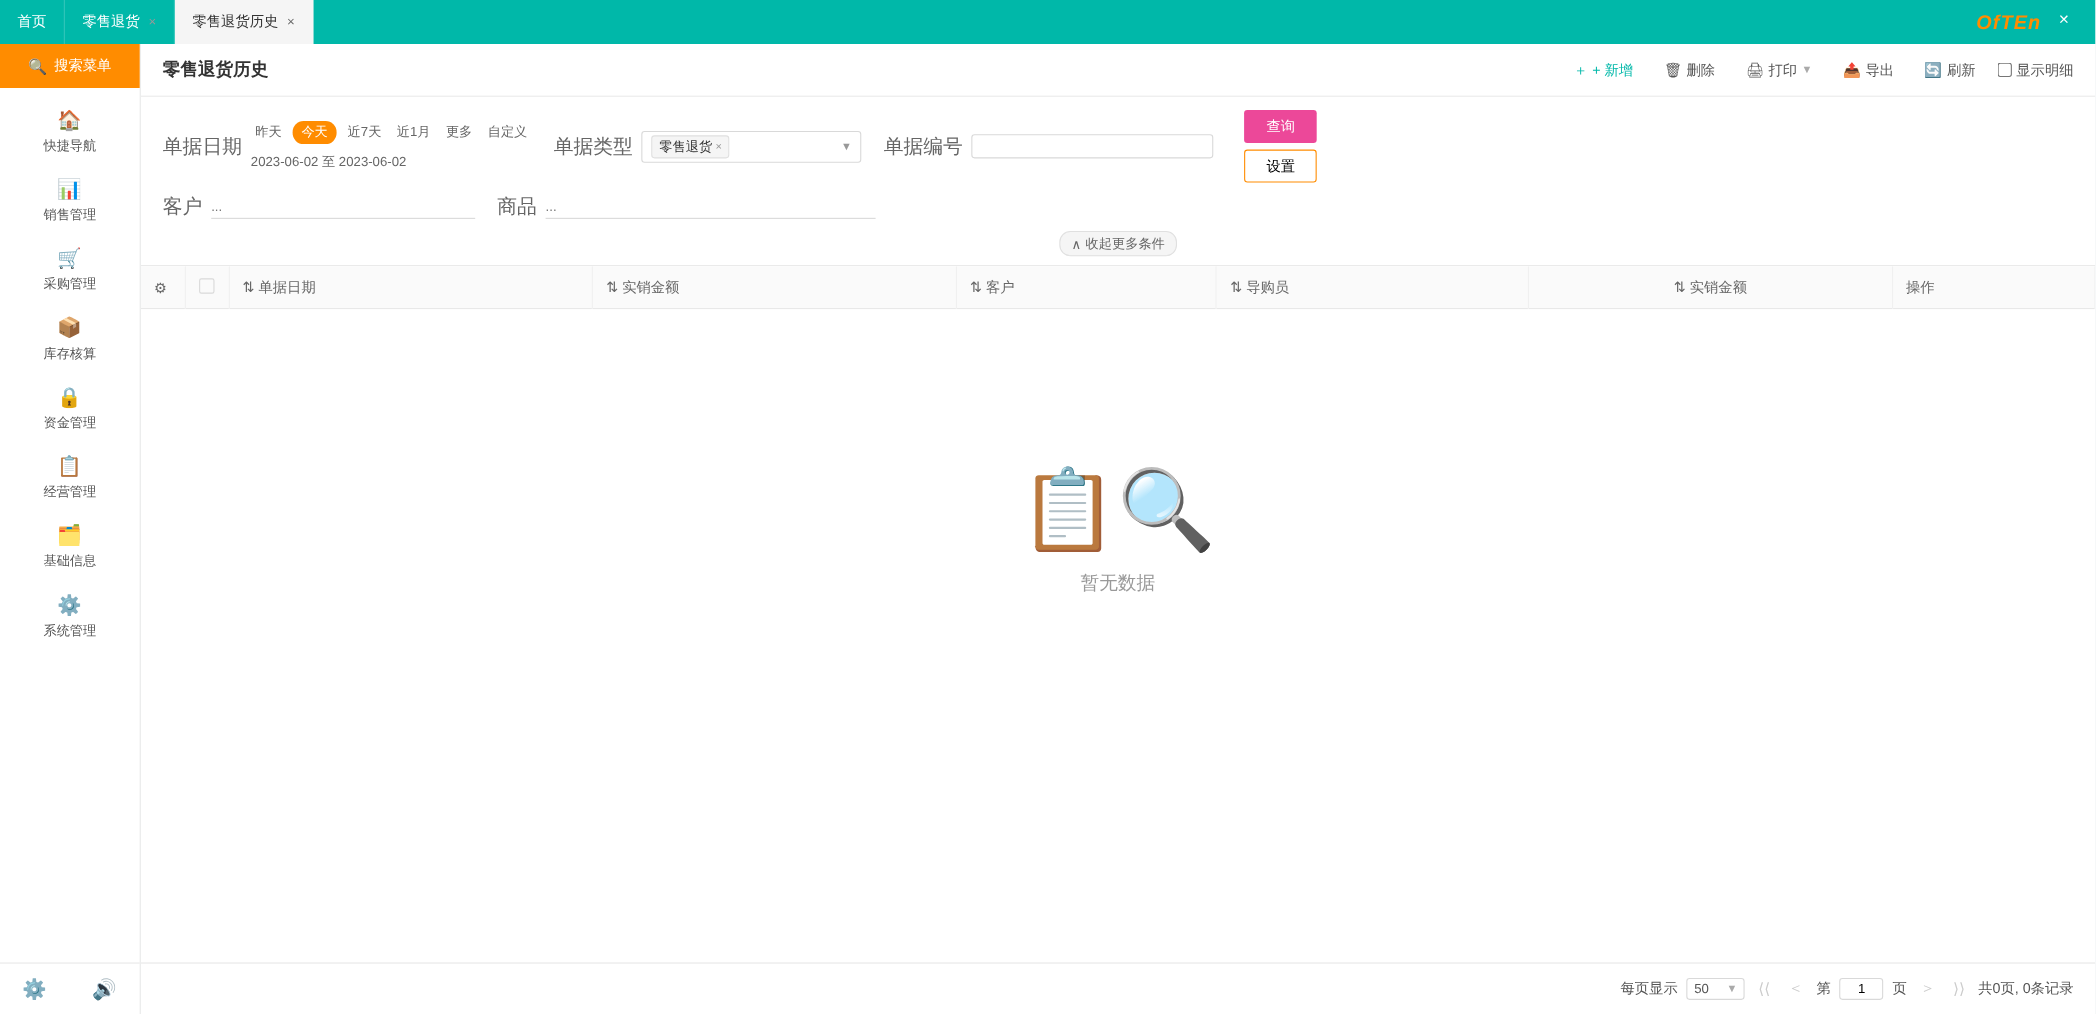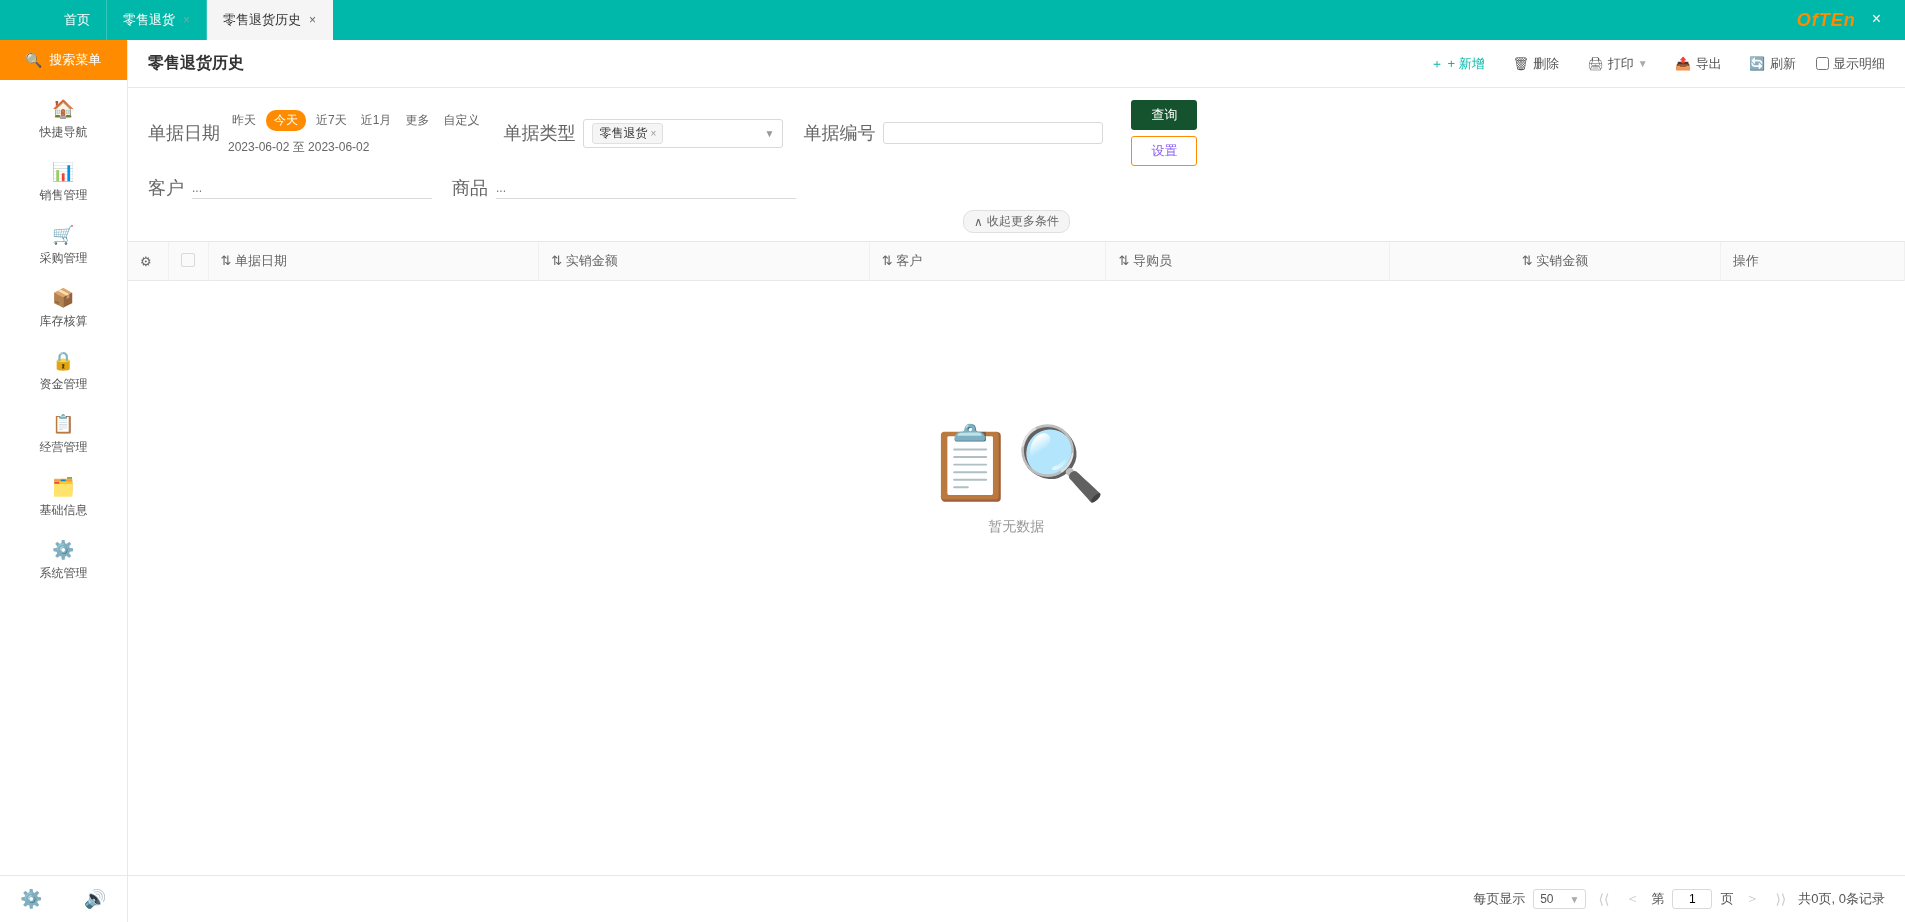--- a/index.html
+++ b/index.html
@@ -2,21 +2,21 @@
 <html><head>
   <meta charset="utf-8">
   <style>
     * { box-sizing: border-box; margin: 0; padding: 0; }
     body { font-family: "Microsoft YaHei", "PingFang SC", sans-serif; font-size: 13px; background: #f0f2f5; color: #333; display: flex; flex-direction: column; height: 922px; overflow: hidden; }
 
     
     .top-bar { background: #00b8a9; display: flex; align-items: center; height: 40px; padding: 0 0 0 0; flex-shrink: 0; }
     .top-bar-tabs { display: flex; align-items: stretch; flex: 1; height: 100%; }
     .top-tab { display: flex; align-items: center; padding: 0 16px; color: #fff; font-size: 13px; cursor: pointer; position: relative; border-right: 1px solid rgba(255,255,255,0.2); }
-    .top-tab.home { background: transparent; margin-left: 48px; }
+    .top-tab.home { background: transparent; }
     .top-tab.active { background: #f5f5f5; color: #333; }
     .top-tab .tab-close { margin-left: 8px; font-size: 12px; color: #999; cursor: pointer; }
     .top-tab.active .tab-close { color: #666; }
     .top-bar-right { display: flex; align-items: flex-start; padding-right: 16px; color: #fff; font-size: 13px; gap: 8px; }
     .top-bar-close { cursor: pointer; font-size: 16px; color: #fff; padding: 0 8px; }
 
     
     .main-layout { display: flex; flex: 1; overflow: hidden; }
 
     
@@ -65,32 +65,32 @@
     table { width: 100%; border-collapse: collapse; }
     thead tr { background: #fafafa; border-bottom: 1px solid #e8e8e8; }
     th { padding: 10px 12px; text-align: left; font-size: 13px; color: #666; font-weight: normal; border-right: 1px solid #f0f0f0; white-space: nowrap; }
     td { padding: 10px 12px; font-size: 13px; color: #333; border-right: 1px solid #f0f0f0; border-bottom: 1px solid #f5f5f5; }
 
     .checkbox-cell { width: 40px; text-align: center; }
     .checkbox { width: 14px; height: 14px; border: 1px solid #d9d9d9; border-radius: 2px; cursor: pointer; display: inline-block; }
 
     
     .empty-state { display: flex; flex-direction: column; align-items: center; justify-content: center; padding: 80px 0; }
-    .empty-text { color: #999; font-size: 14px; }
+    .empty-text { color: #999; font-size: 17px; }
 
     
     .pagination { display: flex; align-items: center; justify-content: flex-end; padding: 12px 20px; background: #fff; border-top: 1px solid #e8e8e8; gap: 8px; font-size: 13px; color: #555; flex-shrink: 0; }
     .page-size-select { border: 1px solid #d9d9d9; border-radius: 3px; padding: 2px 6px; font-size: 12px; display: flex; align-items: center; gap: 16px; }
     .page-nav-btn { cursor: pointer; color: #555; font-size: 14px; padding: 2px 4px; }
     .page-nav-btn.disabled { color: #ccc; cursor: not-allowed; }
     .page-input { border: 1px solid #d9d9d9; border-radius: 3px; padding: 2px 6px; font-size: 12px; width: 40px; text-align: center; }
 
     
-    .btn-query { background: #14532d; color: #fff; border: none; border-radius: 3px; padding: 6px 20px; cursor: pointer; font-size: 13px; }
-    .btn-settings { background: #fff; color: #8b5cf6; border: 1px solid #ff8c00; border-radius: 3px; padding: 5px 18px; cursor: pointer; font-size: 13px; }
+    .btn-query { background: #ec4899; color: #fff; border: none; border-radius: 3px; padding: 6px 20px; cursor: pointer; font-size: 13px; }
+    .btn-settings { background: #fff; color: #000000; border: 1px solid #ff8c00; border-radius: 3px; padding: 5px 18px; cursor: pointer; font-size: 13px; }
 
     .filter-actions { display: flex; flex-direction: column; gap: 6px; margin-left: 8px; }
 
     .often-logo { color: #ff8c00; font-style: italic; font-weight: bold; font-size: 18px; letter-spacing: 1px; }
   </style>
 </head>
 <body>
 
 <div class="top-bar">
   <div class="top-bar-tabs">

